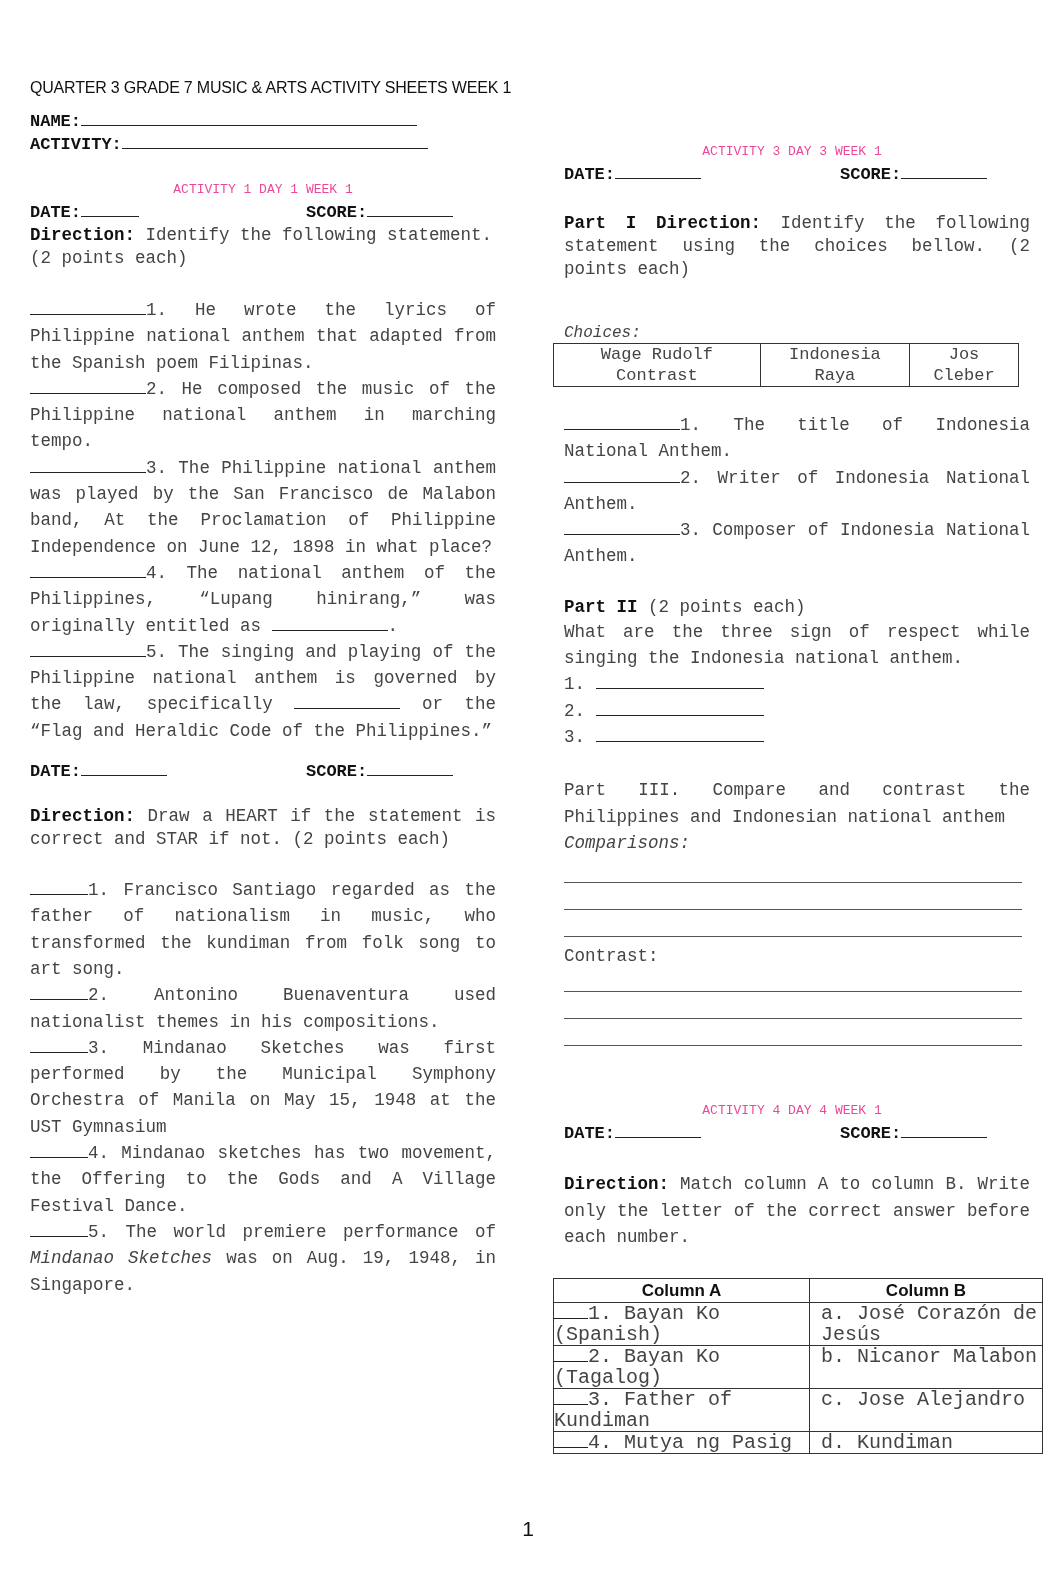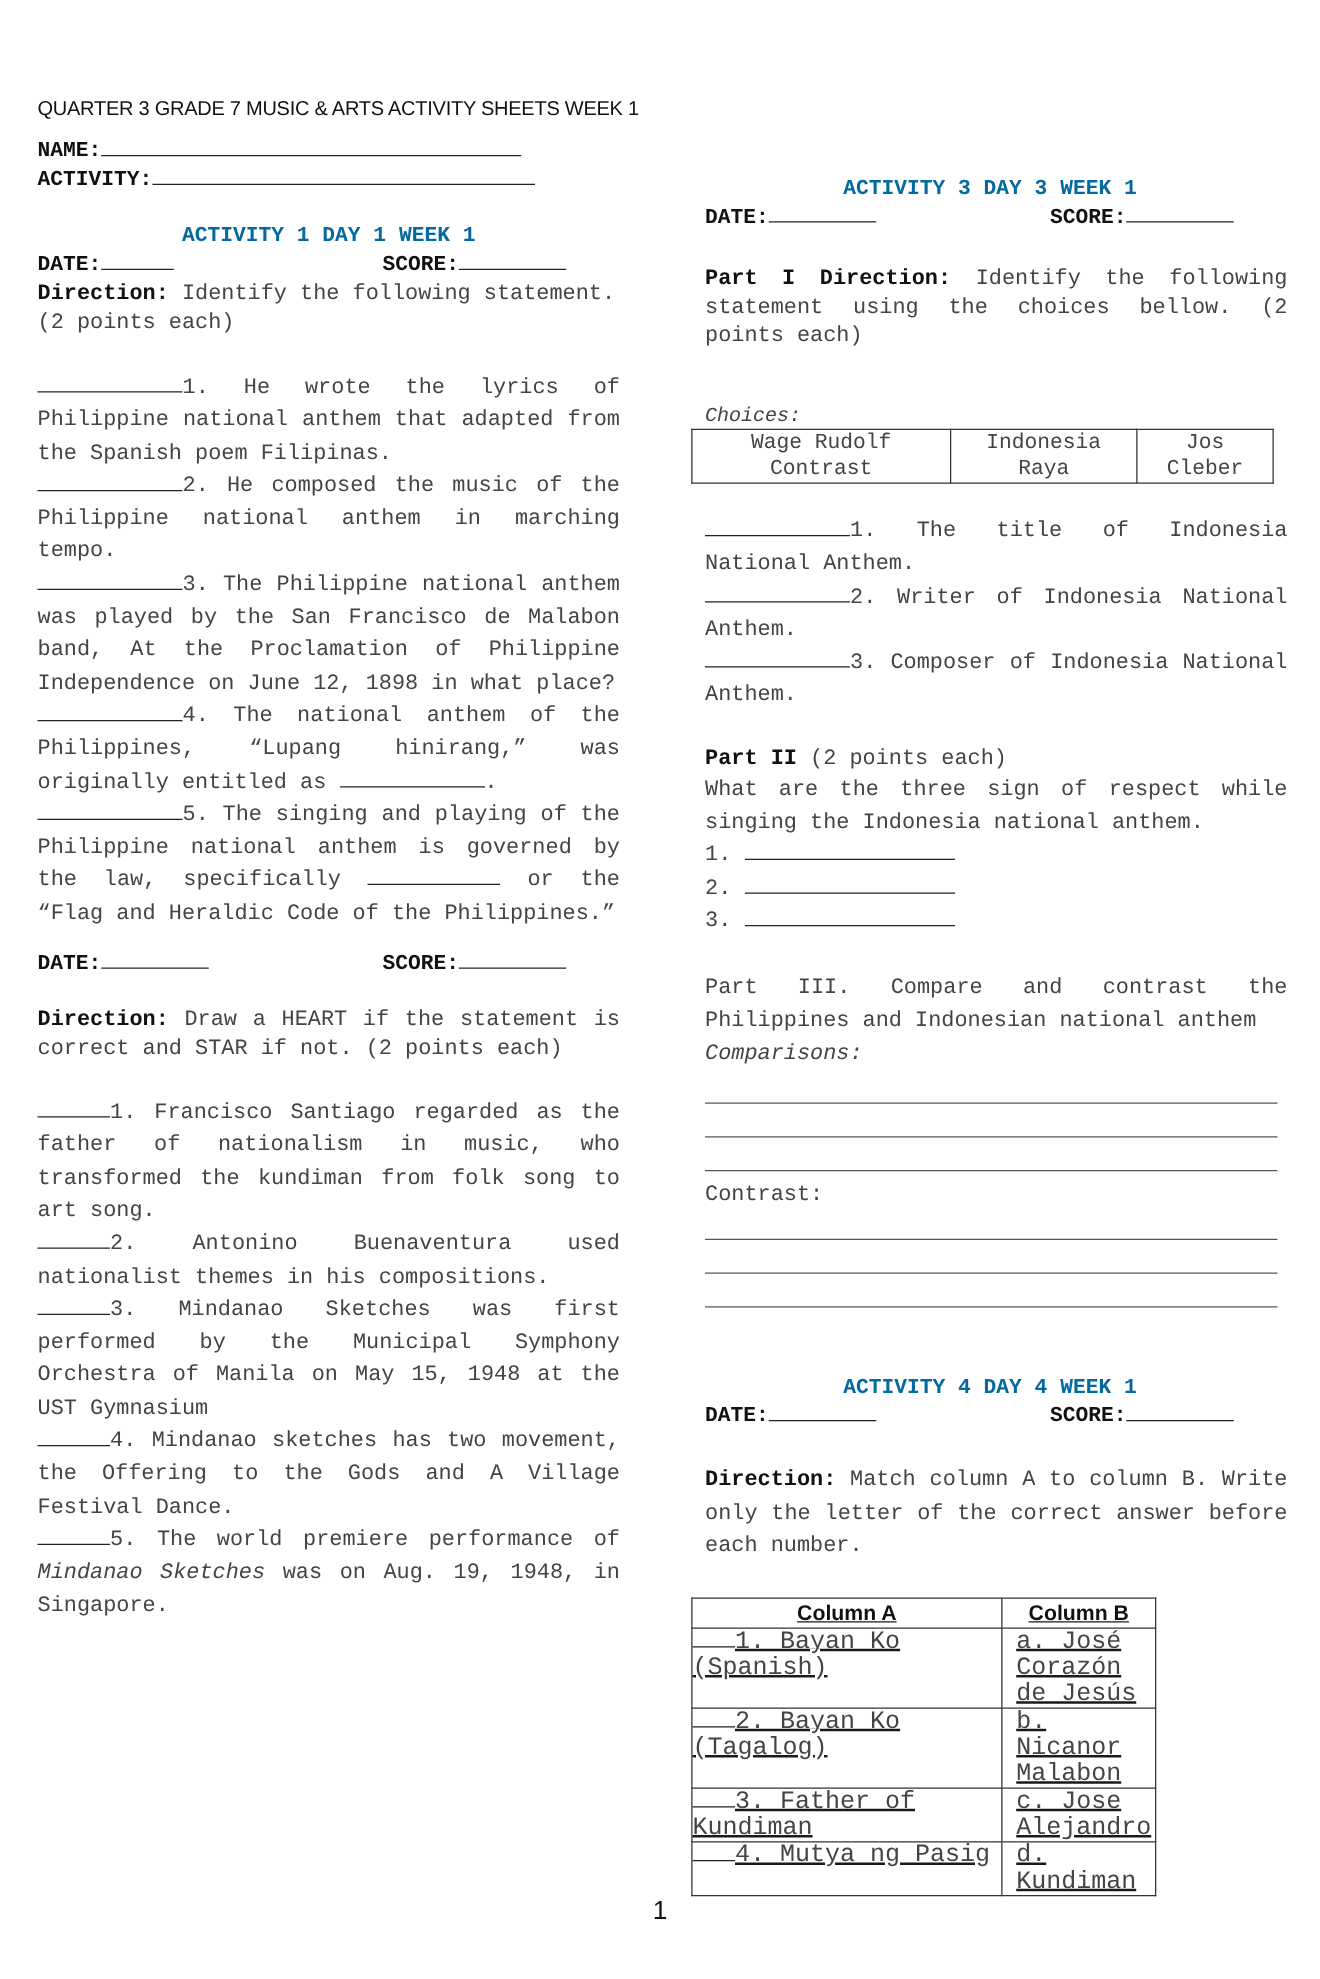--- a/index.html
+++ b/index.html
@@ -14,30 +14,30 @@
     font-weight: normal; font-size: 16px; letter-spacing: -0.2px; color: #111; margin-top: 13px;
   }
   .col-left { position: absolute; left: 30px; top: 110px; width: 466px; }
   .col-right { position: absolute; left: 564px; top: 140px; width: 466px; }
   .txt { font-size: 17.5px; line-height: 26.3px; color: #444; }
   .just { text-align: justify; text-align-last: left; }
   .b { font-weight: bold; color: #111; }
   .it { font-style: italic; }
   .hdr-field { font-size: 17px; line-height: 23px; font-weight: bold; color: #111; }
   .blank { display: inline-block; border-bottom: 1.5px solid #222; vertical-align: baseline; height: 1px; }
-  .act-title { text-align: center; font-weight: bold; font-size: 17px; color: #0369a1; line-height: 23px; }
+  .act-title { text-align: center; font-weight: normal; font-size: 13px; color: #ec4899; line-height: 23px; }
   .date-row { display: flex; font-weight: bold; font-size: 17px; color: #111; line-height: 23px; }
   .date-row .date { width: 276px; }
   .line-blank { border-bottom: 1.2px solid #555; height: 26px; }
   table.choices { border-collapse: collapse; margin-left: -11px; width: 466px; }
   table.choices td {
     border: 1.3px solid #333; text-align: center; vertical-align: top;
     font-size: 17px; line-height: 21px; color: #444; padding: 0 4px; height: 42px;
   }
-  table.match { border-collapse: collapse; margin-left: -11px; width: 372px; text-decoration: underline; }
+  table.match { border-collapse: collapse; margin-left: -11px; width: 490px; }
   table.match th {
     border: 1.3px solid #333; font-family: "Liberation Sans", "DejaVu Sans", sans-serif;
     font-size: 17px; font-weight: bold; color: #111; height: 23px; padding: 0;
   }
   table.match td {
     border: 1.3px solid #333; font-size: 20px; line-height: 21px; color: #444;
     vertical-align: top; padding: 0 3px 0 11px; height: 42px;
   }
   table.match td.a { width: 252px; }
   table.match tr.last td { height: 21px; }

